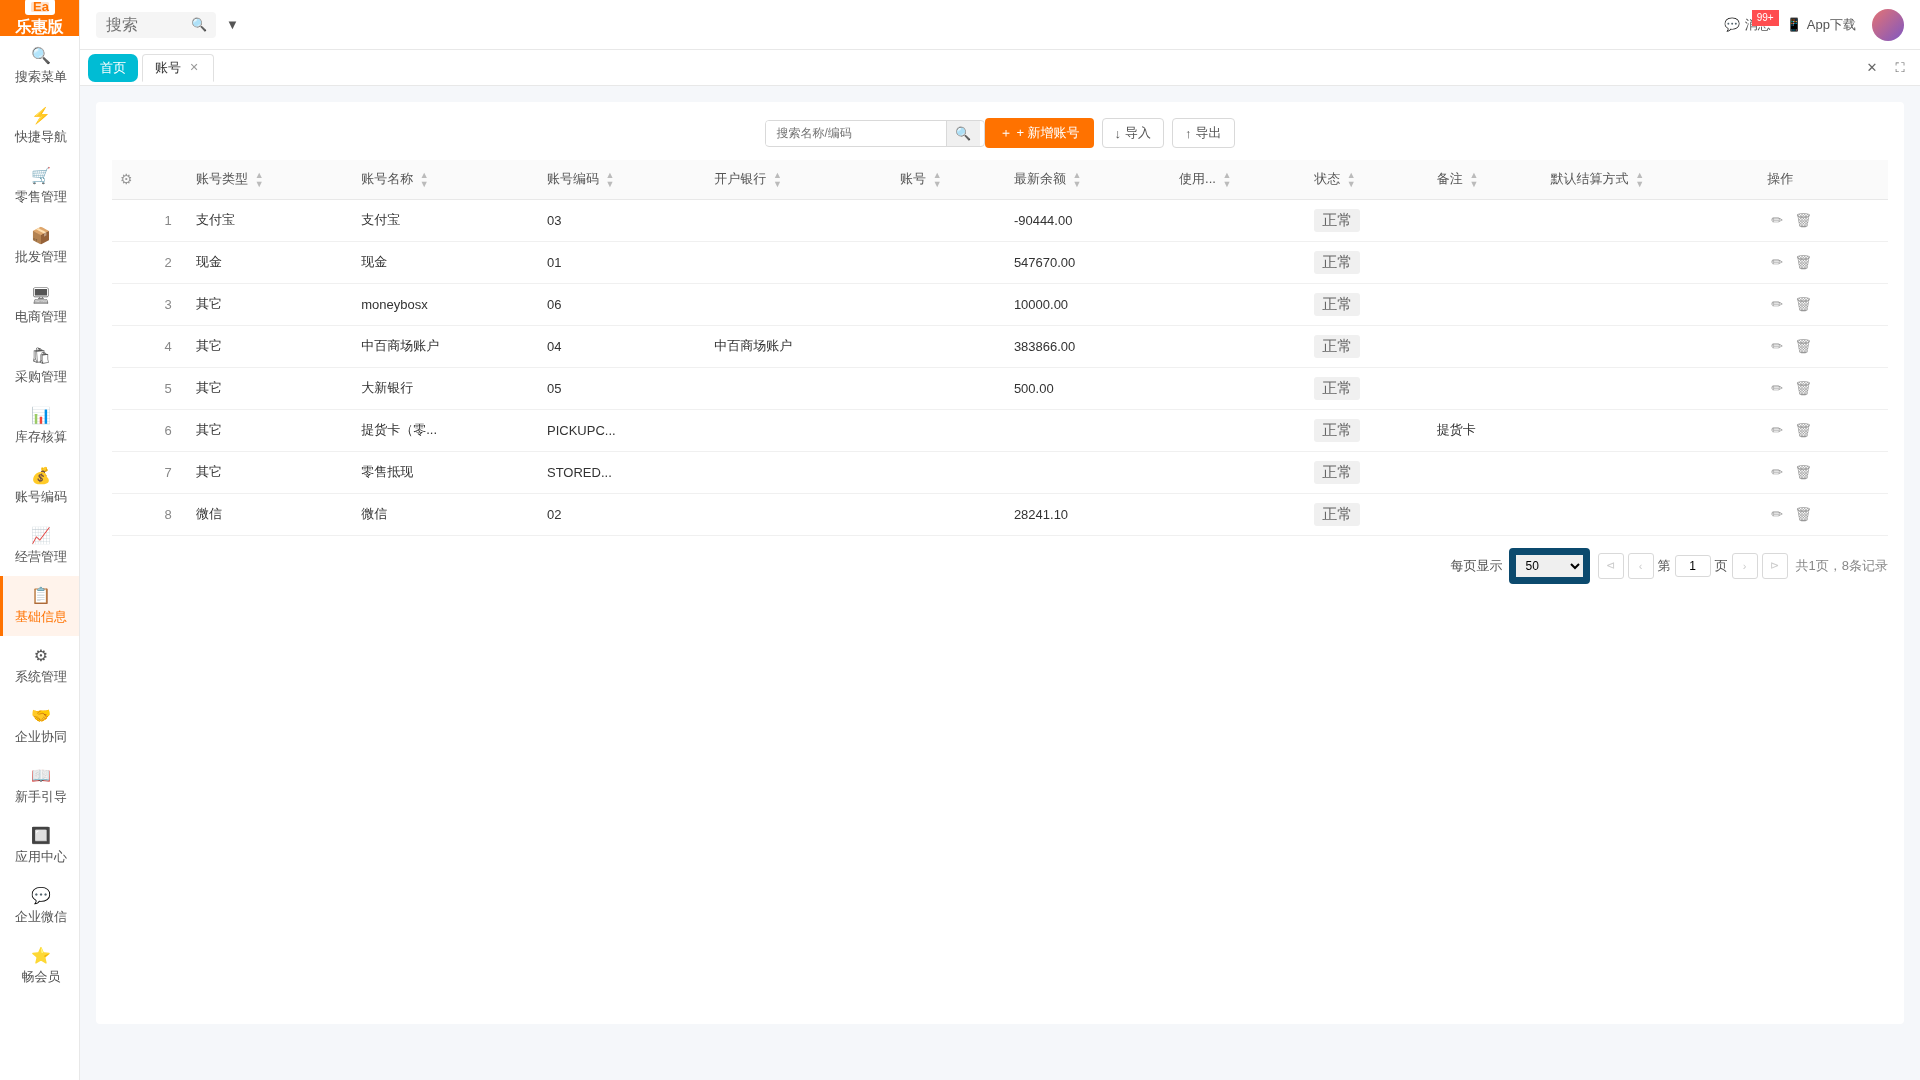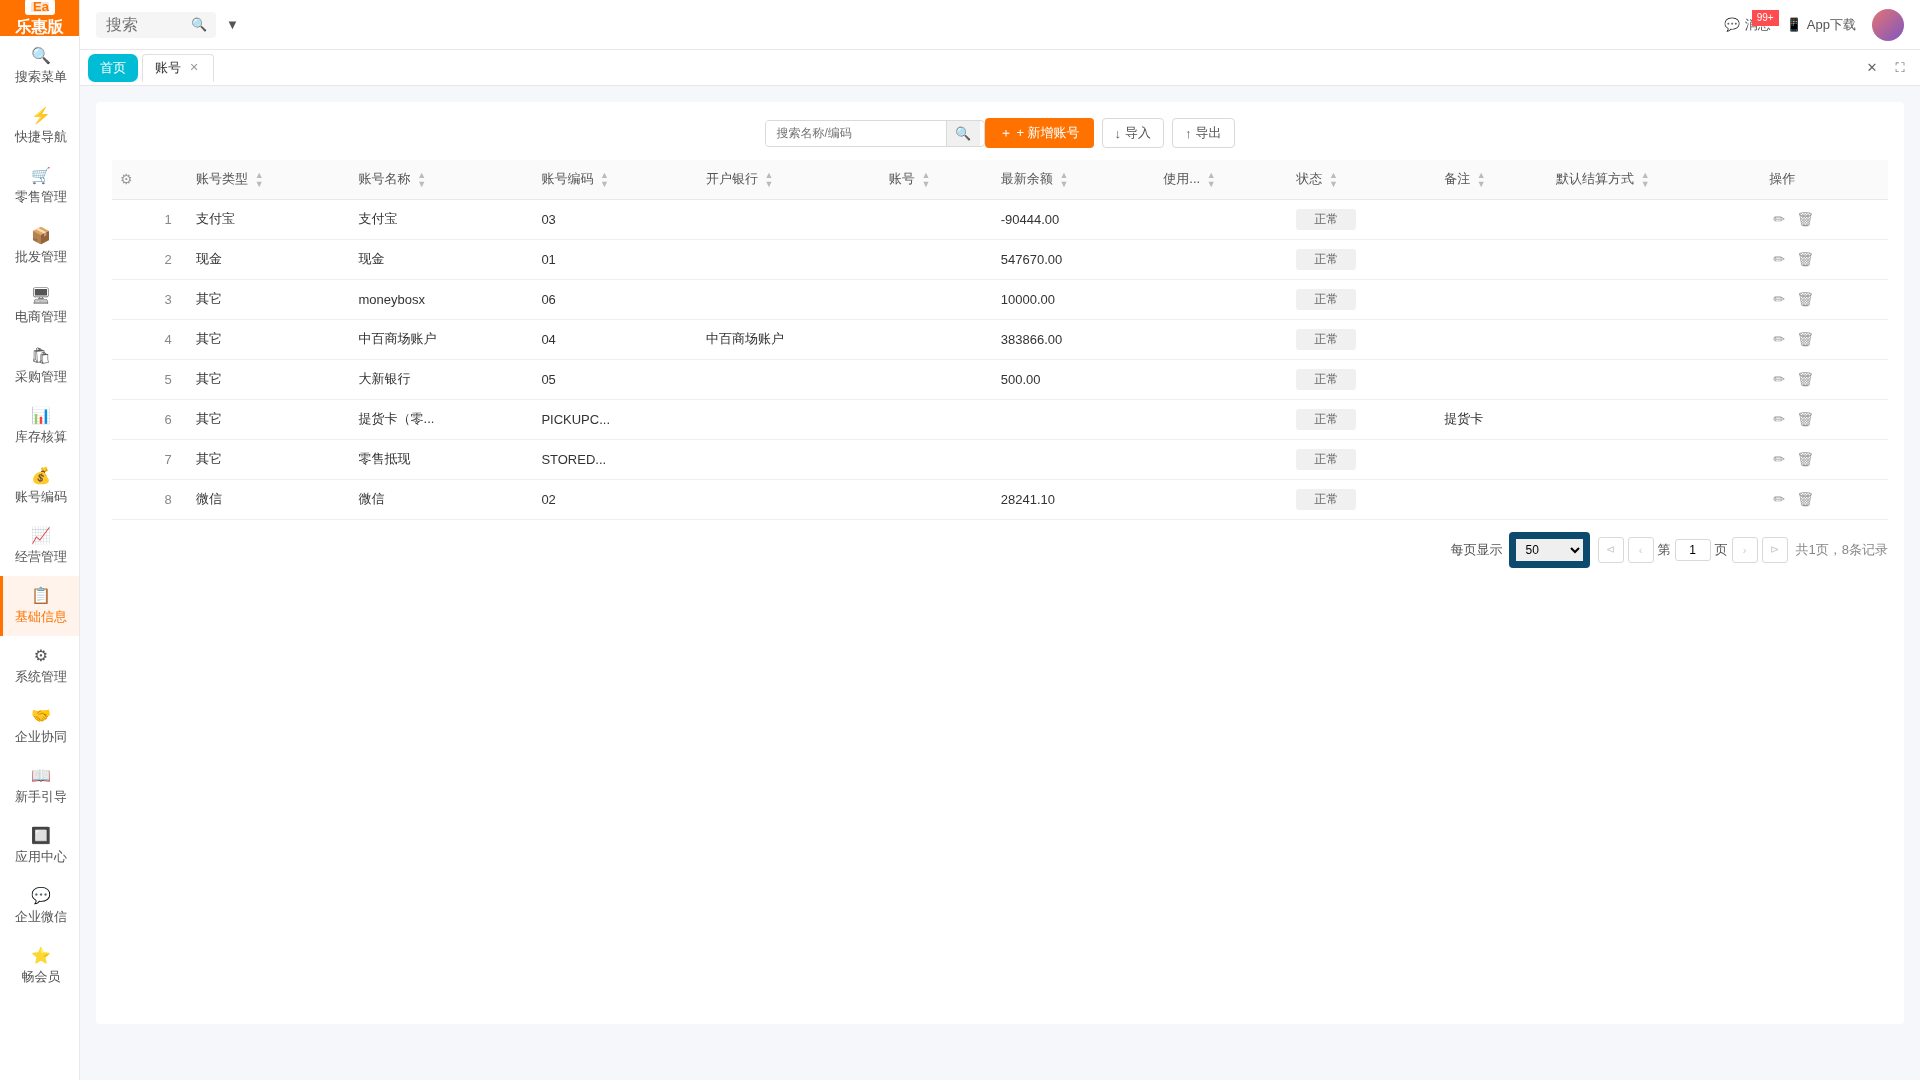--- a/index.html
+++ b/index.html
@@ -299,23 +299,23 @@
     }
     td {
       padding: 9px 8px;
       color: #333;
       white-space: nowrap;
     }
     td.num { color: #333; }
     td.center { text-align: center; }
     .status-badge {
       display: inline-block;
-      padding: 2px 18px;
+      padding: 2px 8px;
       border-radius: 3px;
-      font-size: 12px;
+      font-size: 15px;
       background: #f0f0f0;
       color: #666;
     }
     .status-normal { background: #f0f0f0; color: #666; }
     .settings-icon { color: #999; cursor: pointer; font-size: 14px; }
     .op-btn {
       background: none;
       border: none;
       cursor: pointer;
       color: #999;

